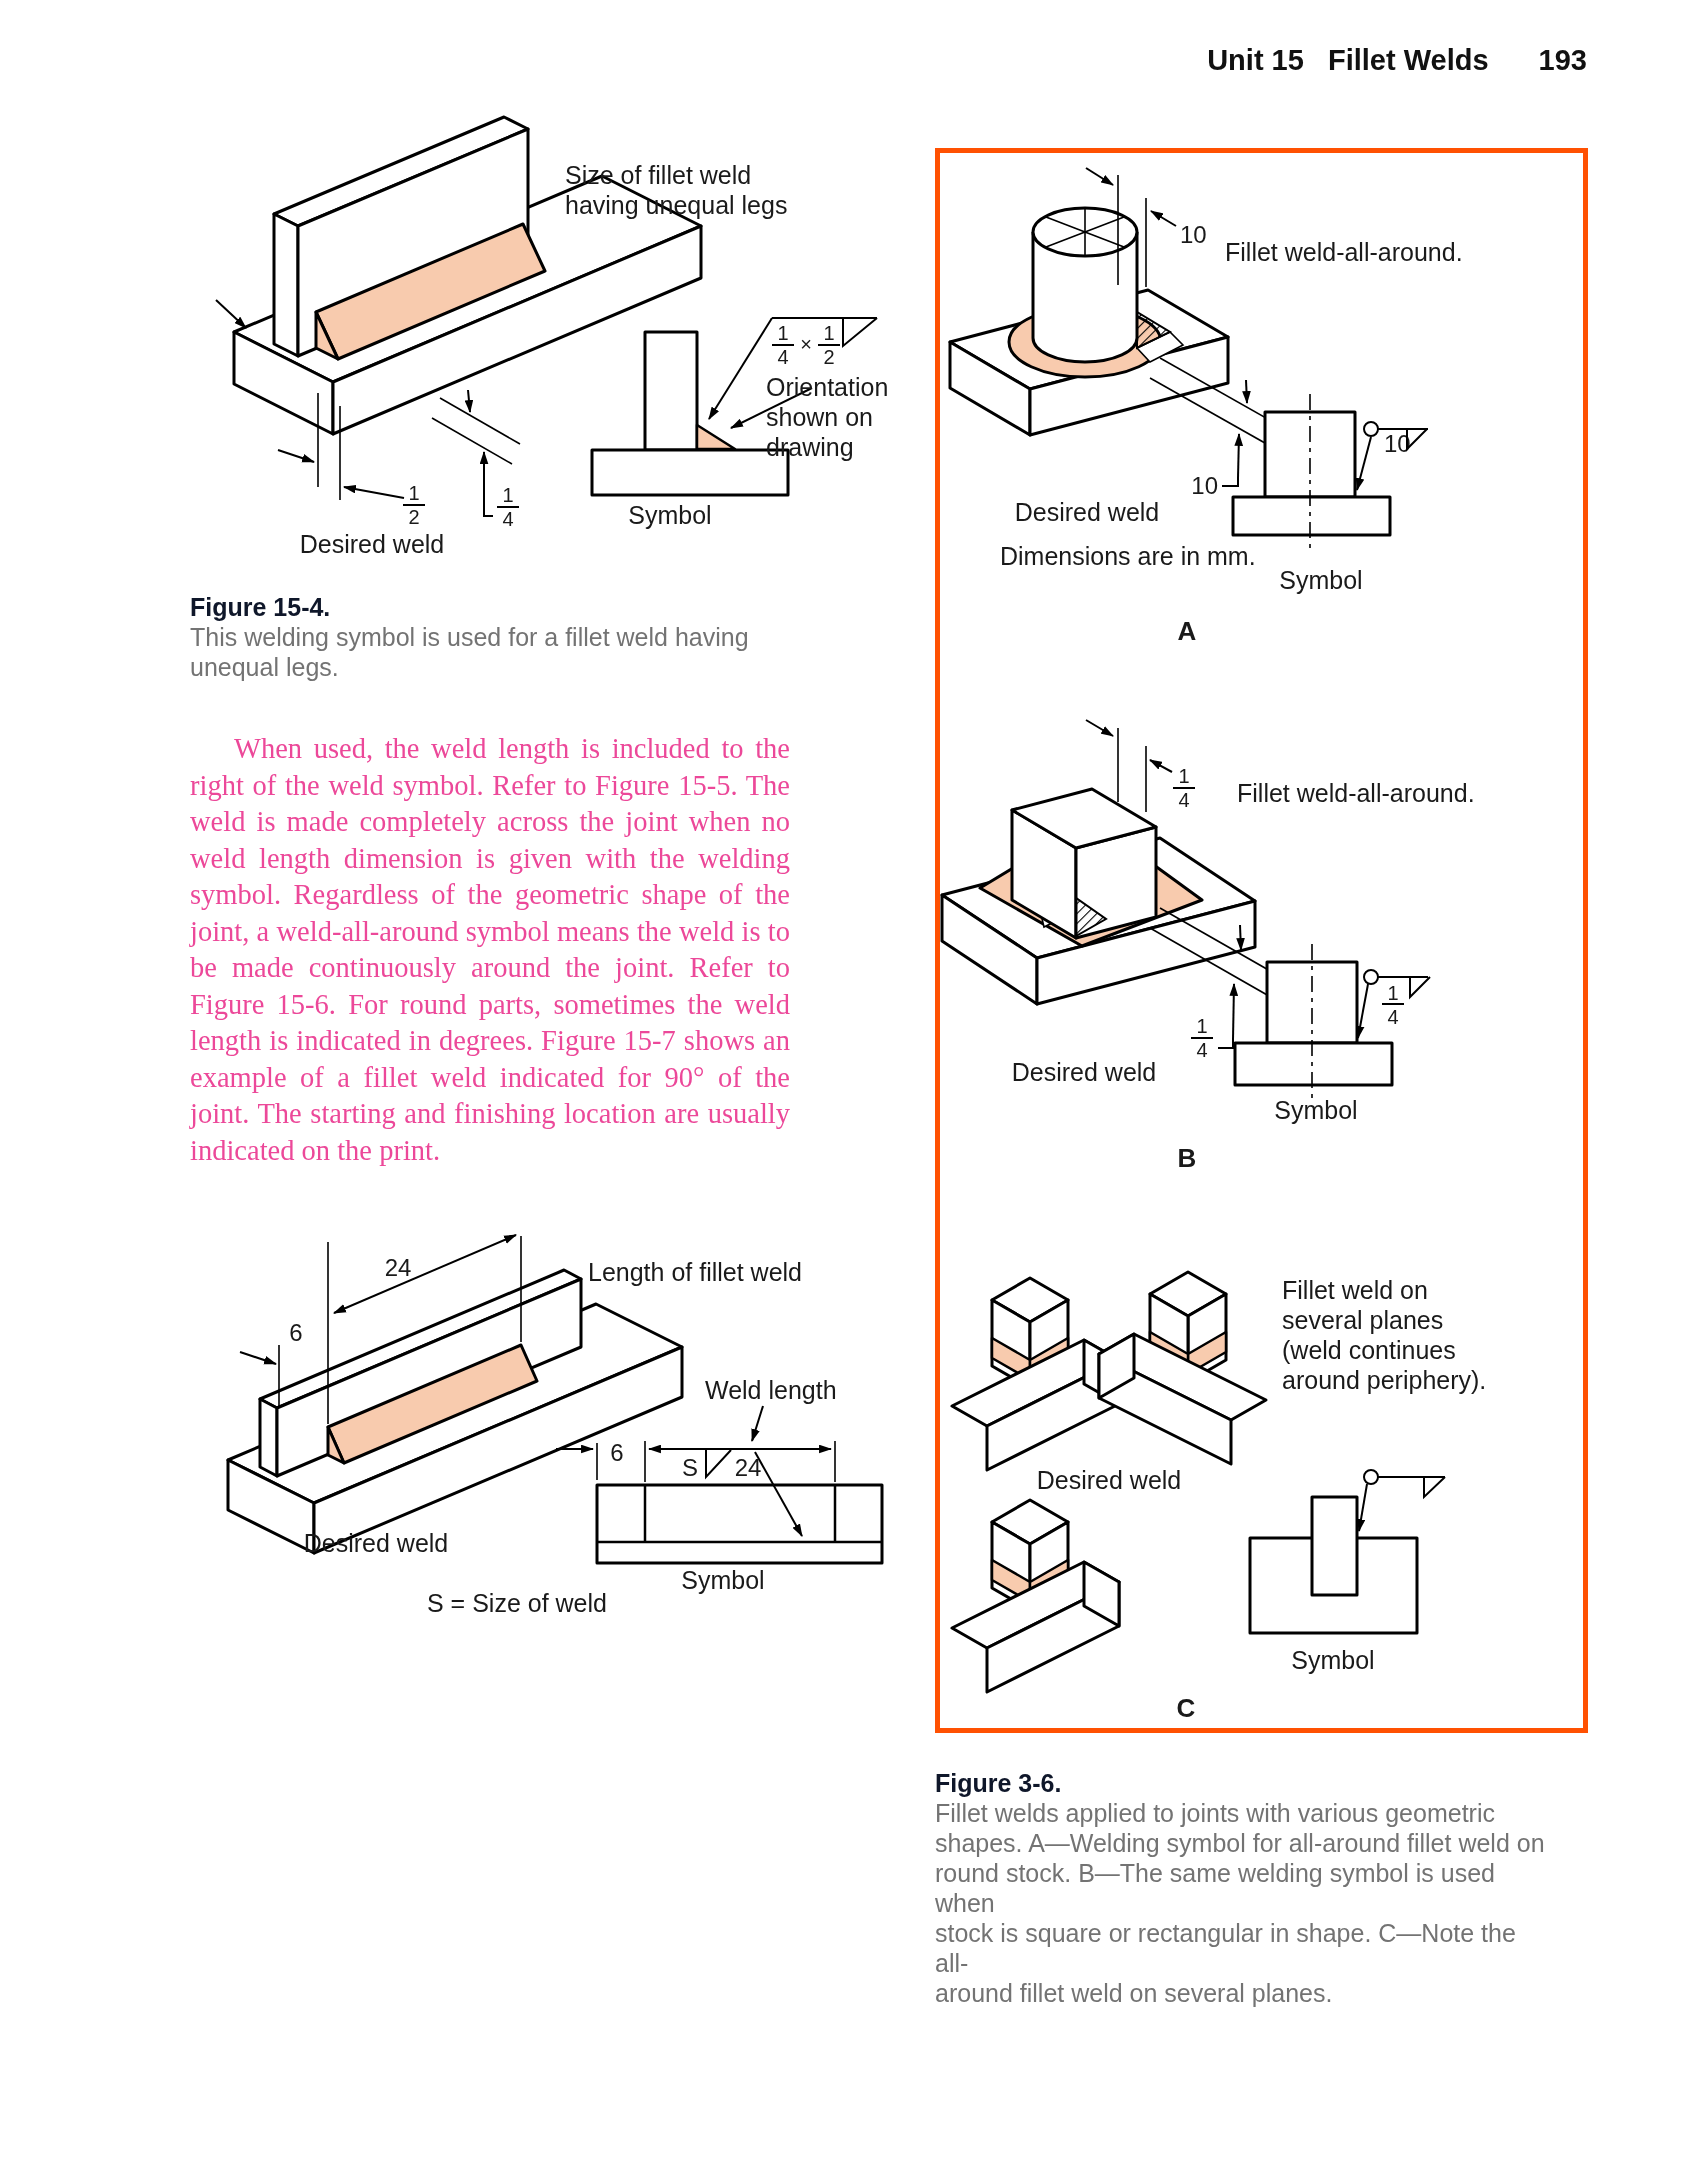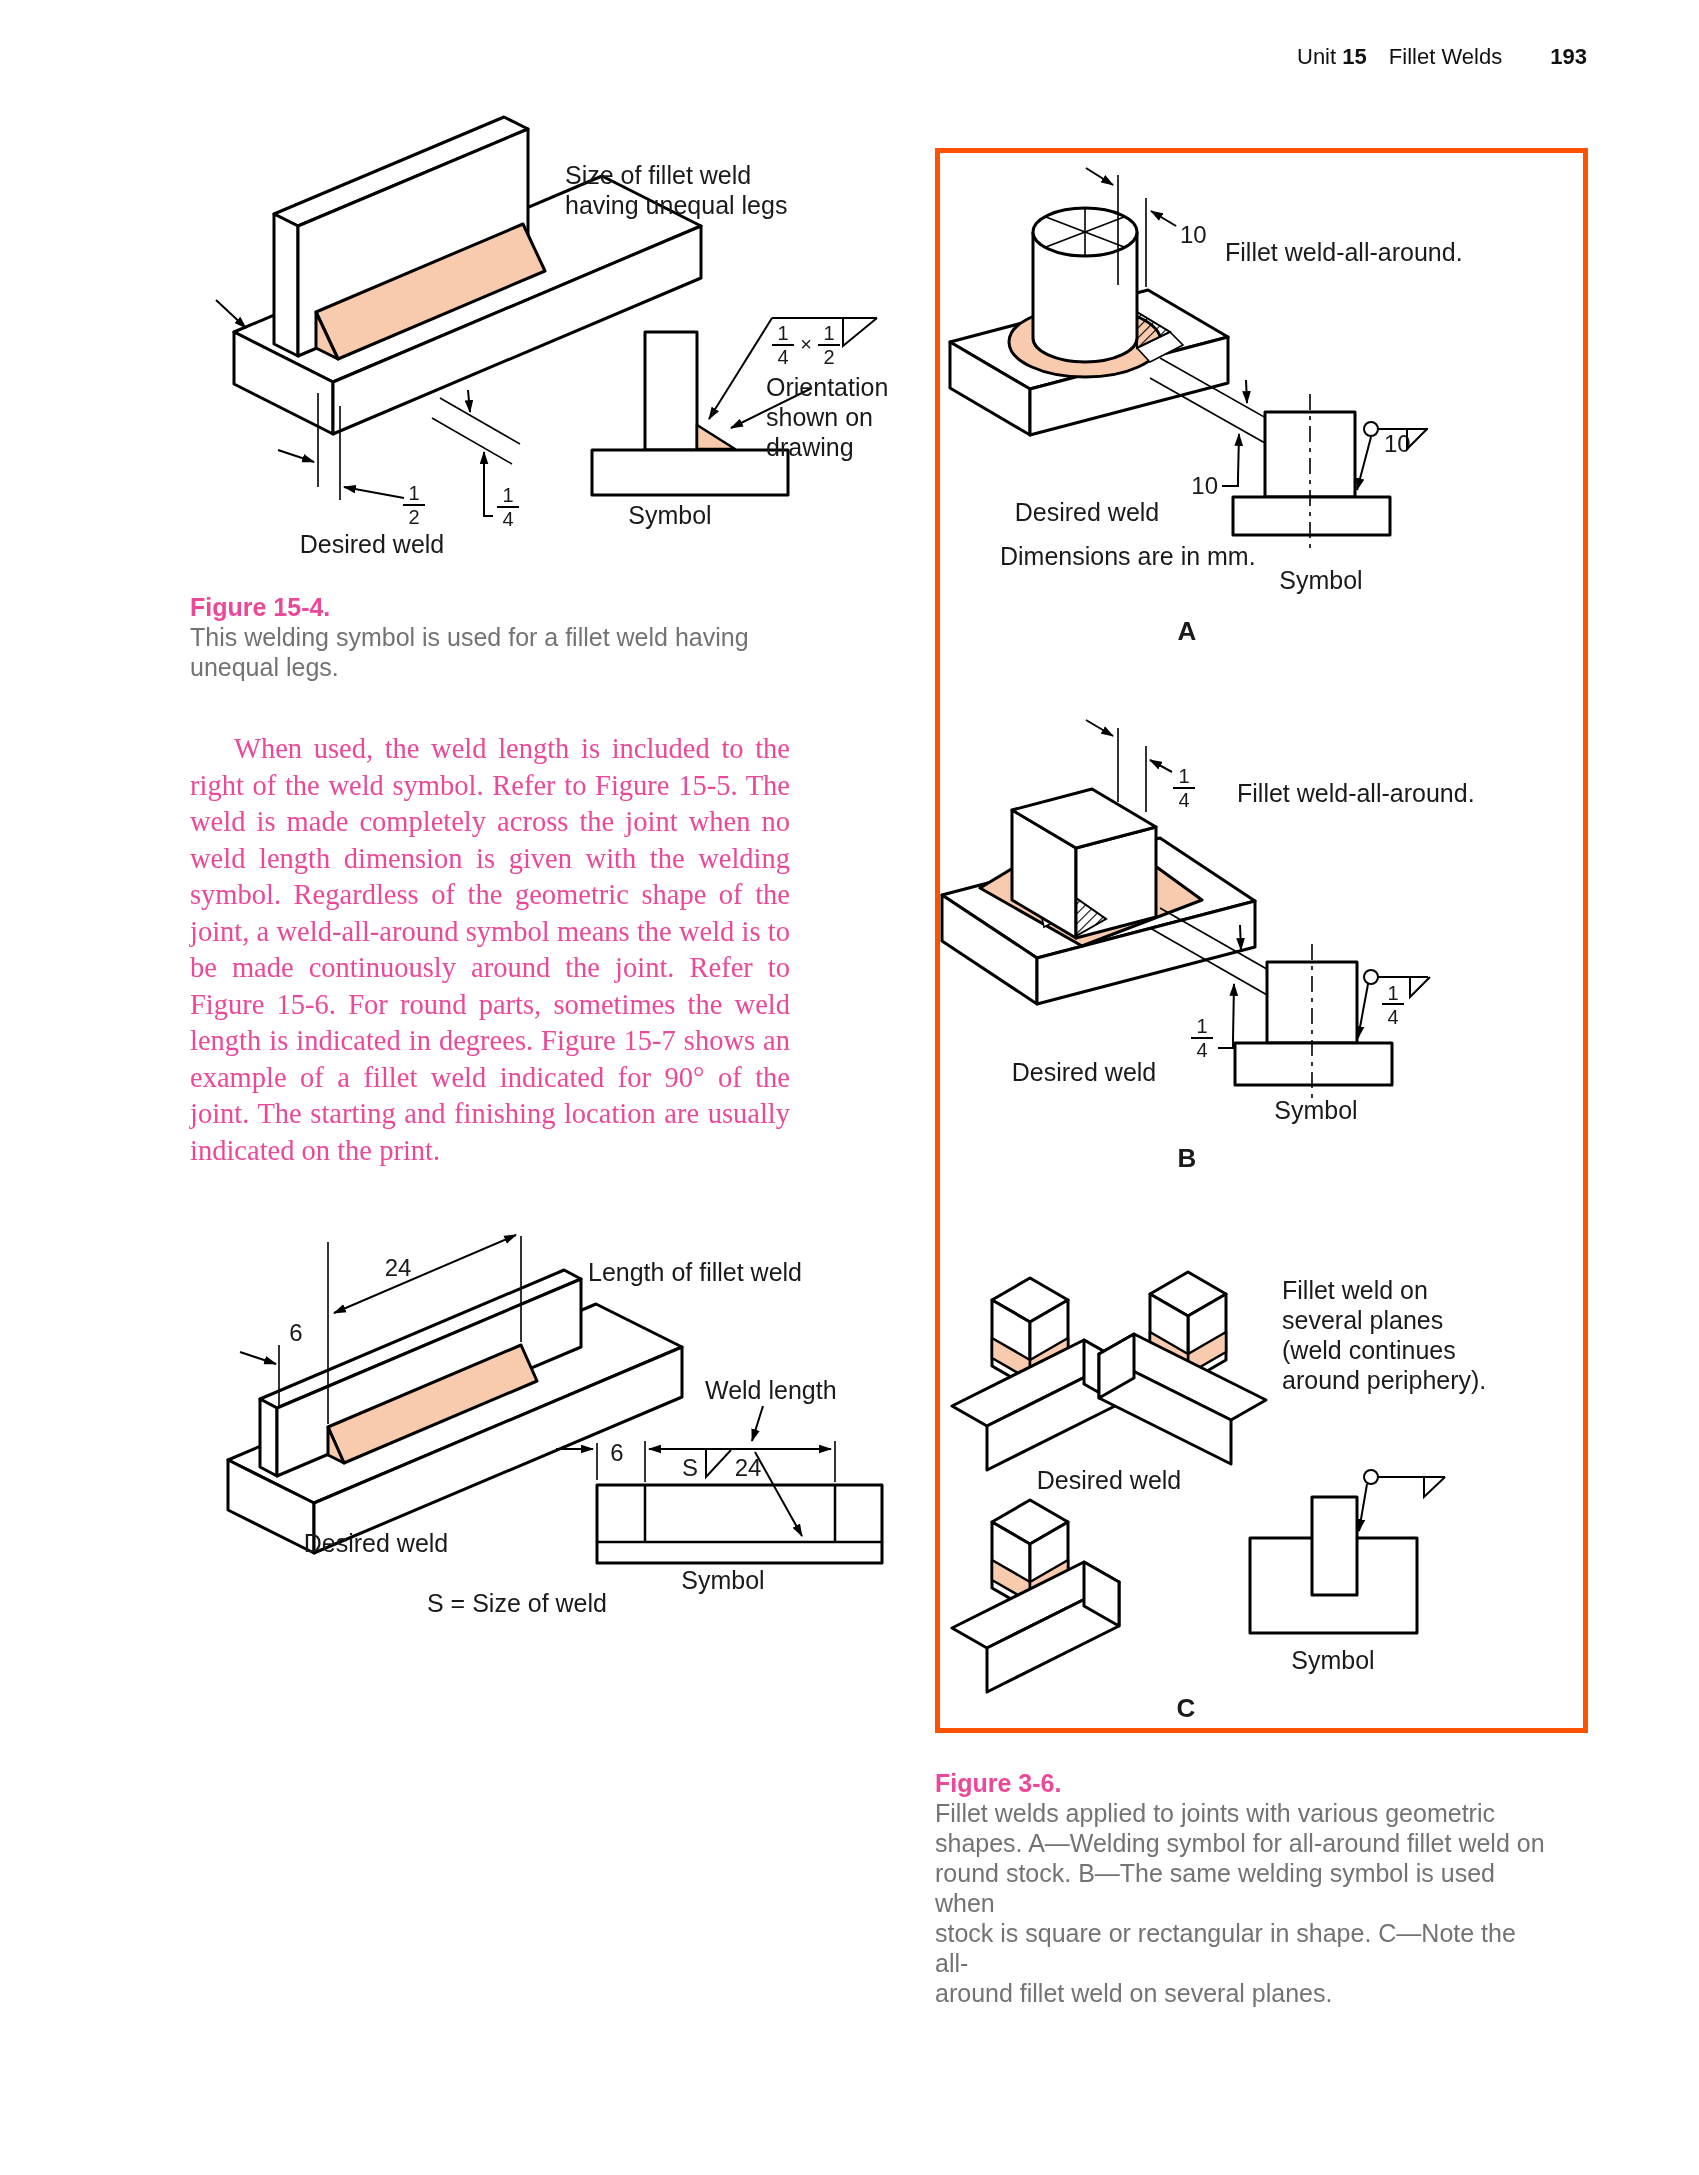--- a/index.html
+++ b/index.html
@@ -1,24 +1,24 @@
 <!DOCTYPE html>
 <html><head>
 <meta charset="utf-8">
 <style>
   html,body{margin:0;padding:0;}
   body{width:1699px;height:2175px;position:relative;background:#ffffff;
        font-family:"Liberation Sans",sans-serif;color:#1a1a1a;overflow:hidden;}
   #art{position:absolute;left:0;top:0;}
-  .hdr{position:absolute;top:44px;right:112px;font-size:22px;color:#111;}
+  .hdr{position:absolute;top:44px;right:112px;font-size:29px;color:#111;font-weight:bold;}
   .hdr .gap1{margin-left:16px;}
   .hdr .gap2{margin-left:42px;}
   .callout{position:absolute;font-size:25px;line-height:30px;white-space:pre-line;color:#1a1a1a;}
   .caption{position:absolute;font-size:25px;line-height:30px;width:620px;}
-  .cap-title{color:#ec4899;font-weight:bold;}
+  .cap-title{color:#0f172a;font-weight:bold;}
   .cap-body{white-space:pre-line;color:#737373;}
   .body-par{position:absolute;left:190px;top:731px;width:600px;
             font-family:"Liberation Serif",serif;font-size:28.5px;line-height:36.5px;
             text-align:justify;text-indent:44px;color:#ec4899;}
   .panel{position:absolute;left:935px;top:148px;width:643px;height:1575px;
          border:5px solid #ff5102;background:transparent;}
   svg text{font-family:"Liberation Sans",sans-serif;font-size:25px;fill:#1a1a1a;}
   svg text.dim{font-size:24px;}
   svg text.frac{font-size:20px;}
   svg text.tag{font-size:26px;font-weight:bold;}

